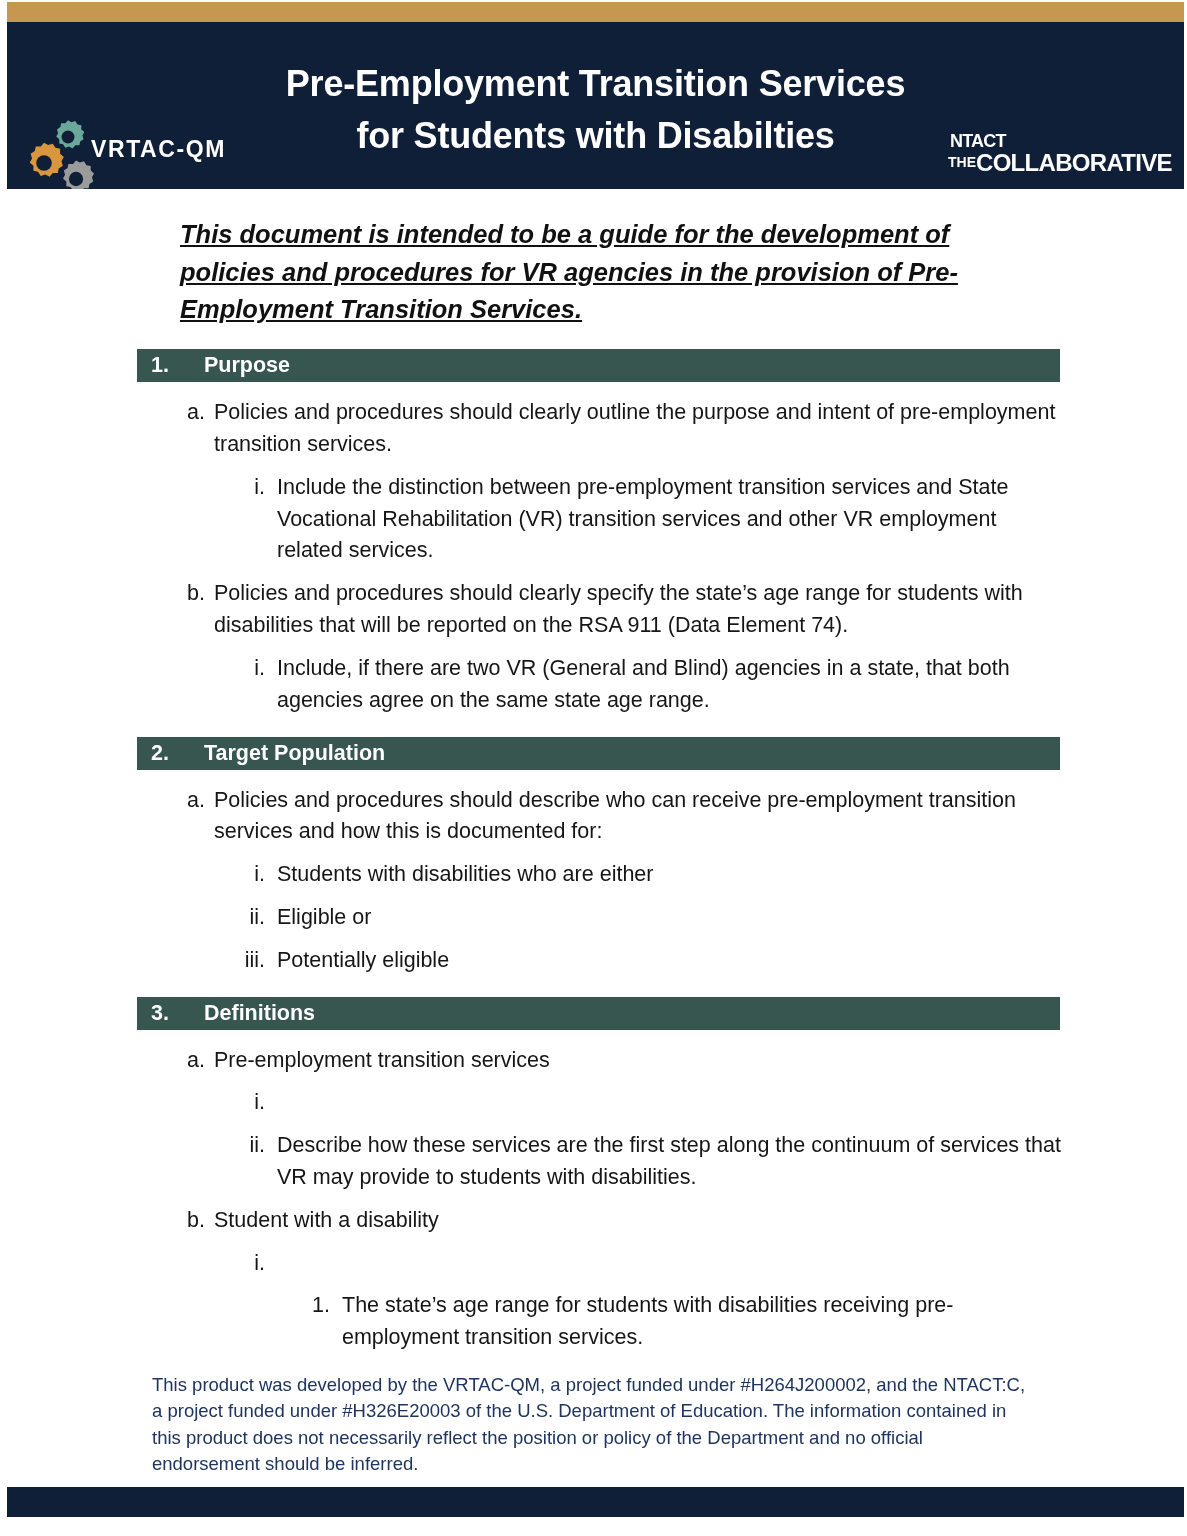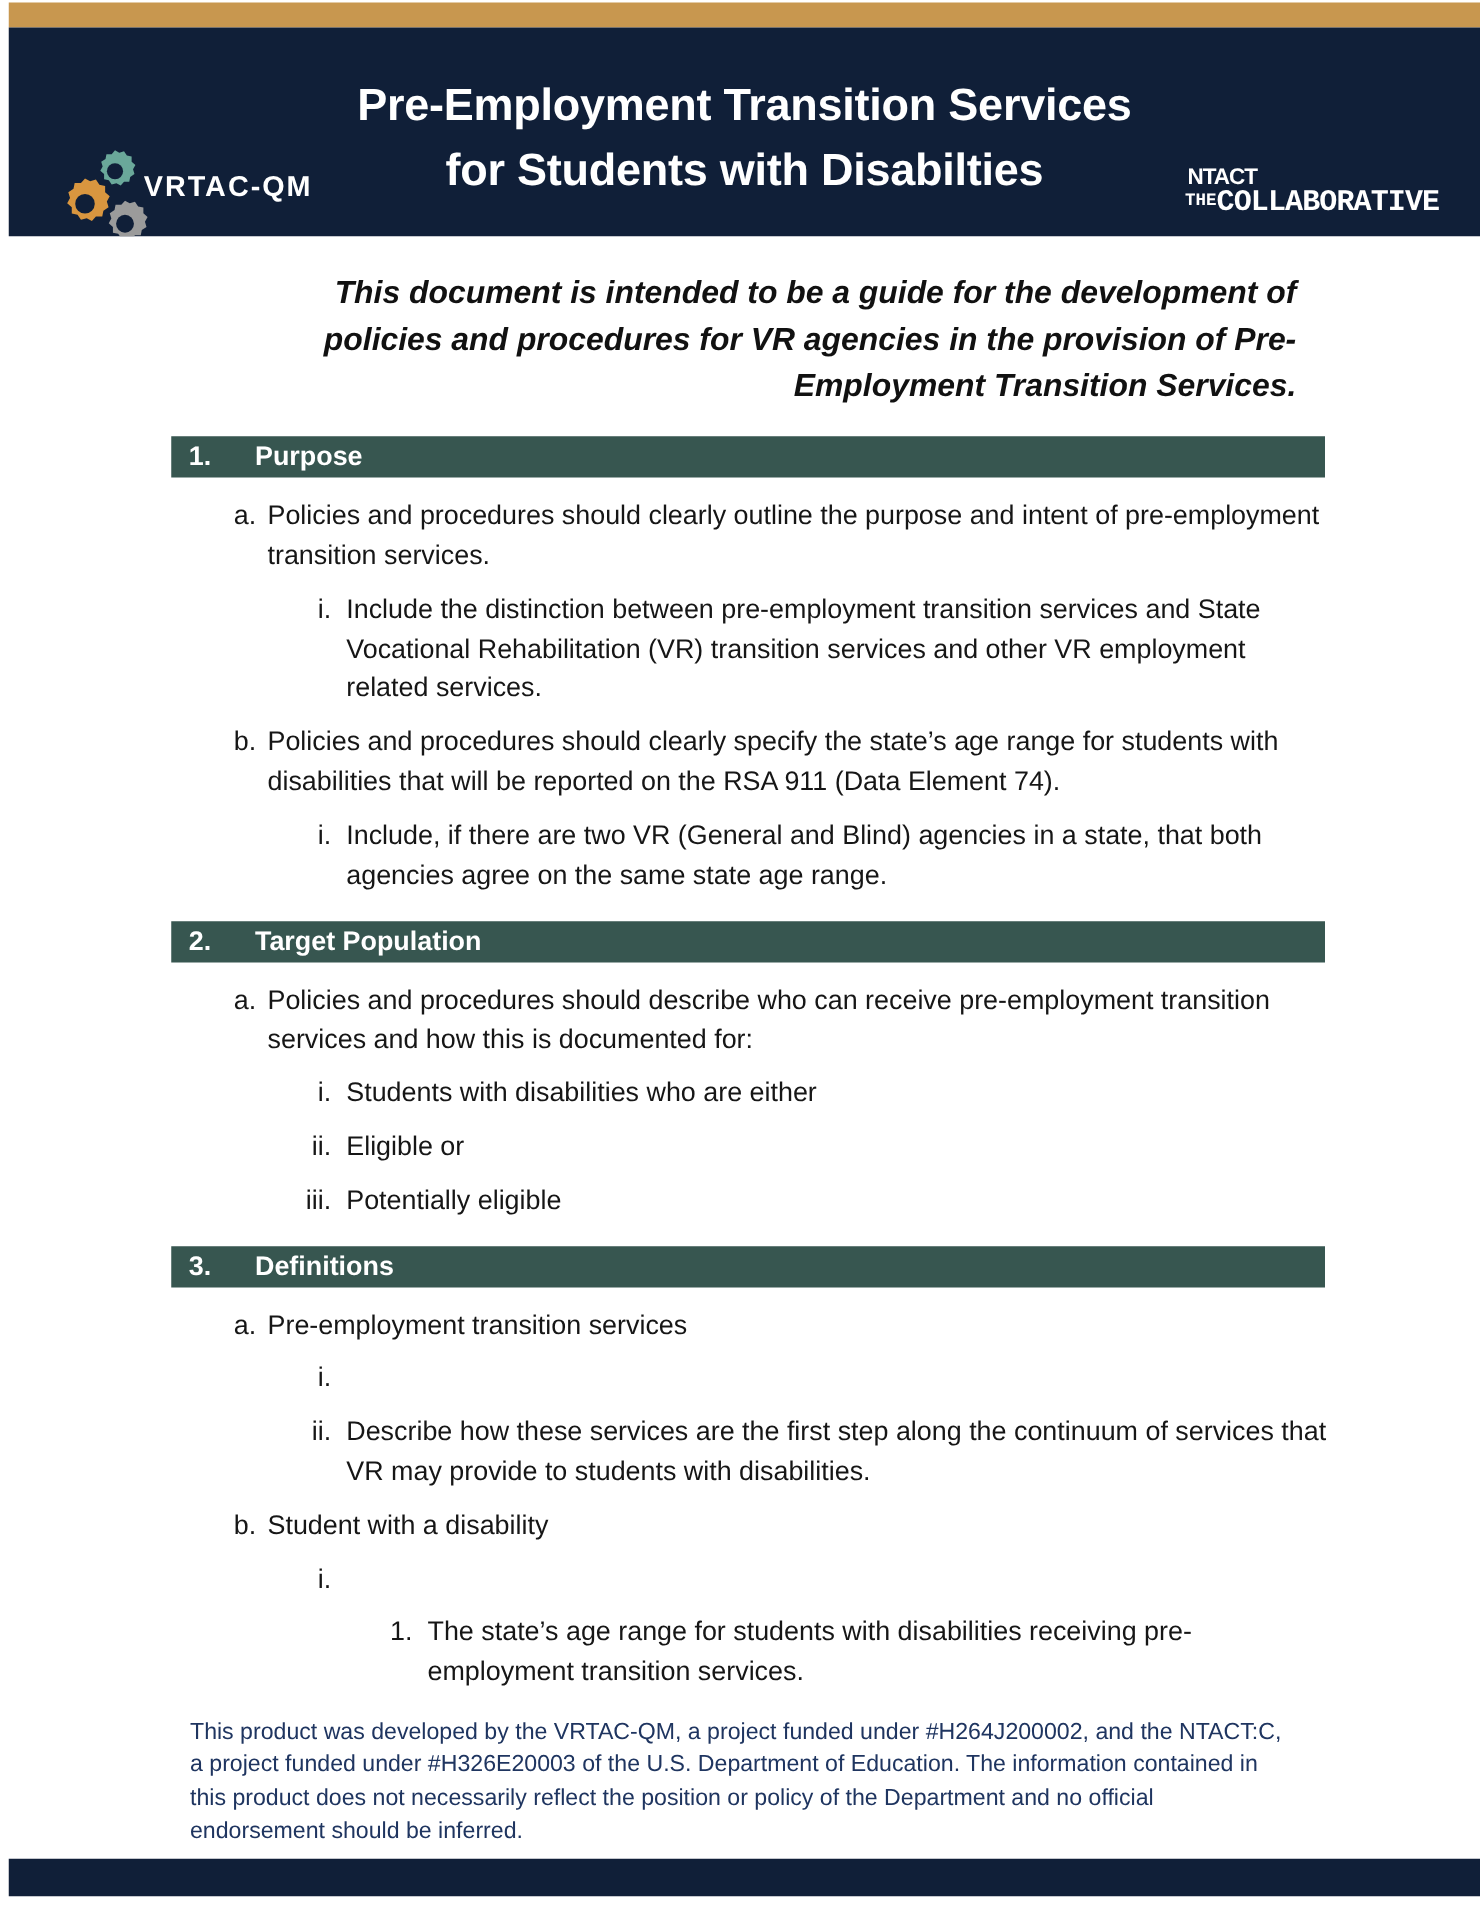--- a/index.html
+++ b/index.html
@@ -46,21 +46,21 @@
     font-weight: bold;
     line-height: 1.45;
     letter-spacing: -0.2px;
     font-family: "Liberation Sans", sans-serif;
   }
   .header-title .line2 { display: block; }
 
   
   .vrtac-logo {
     position: absolute;
-    left: 36px;
+    left: 12px;
     top: 92px;
     width: 230px;
     height: 80px;
   }
   .gear { position: absolute; }
   .gear svg { display: block; }
   .vrtac-text {
     position: absolute;
     left: 72px;
     top: 22px;
@@ -87,47 +87,48 @@
     letter-spacing: -0.8px;
     line-height: 1;
     font-family: "Liberation Sans", sans-serif;
     padding-left: 2px;
   }
   .ntact-bottom {
     font-size: 24px;
     font-weight: bold;
     letter-spacing: -0.7px;
     line-height: 1.05;
-    font-family: Liberation Mono, monospace;
+    font-family: Liberation Sans, sans-serif;
     white-space: nowrap;
   }
   .ntact-the {
     font-size: 14px;
     font-weight: bold;
     letter-spacing: 0px;
     vertical-align: 4px;
   }
 
   
   .doc-body {
     position: absolute;
     left: 0;
     top: 189px;
     width: 1187px;
   }
 
   .intro {
     margin: 27px 150px 0 180px;
-    text-align: right;
+    text-align: left;
     font-size: 25.5px;
     font-weight: bold;
     font-style: italic;
     line-height: 1.48;
     color: #111111;
     font-family: "Liberation Sans", sans-serif;
+    text-decoration: underline;
   }
 
   
   .section-bar {
     margin: 0 0 0 137px;
     width: 923px;
     background: #375650;
     color: #ffffff;
     height: 33px;
     display: flex;

